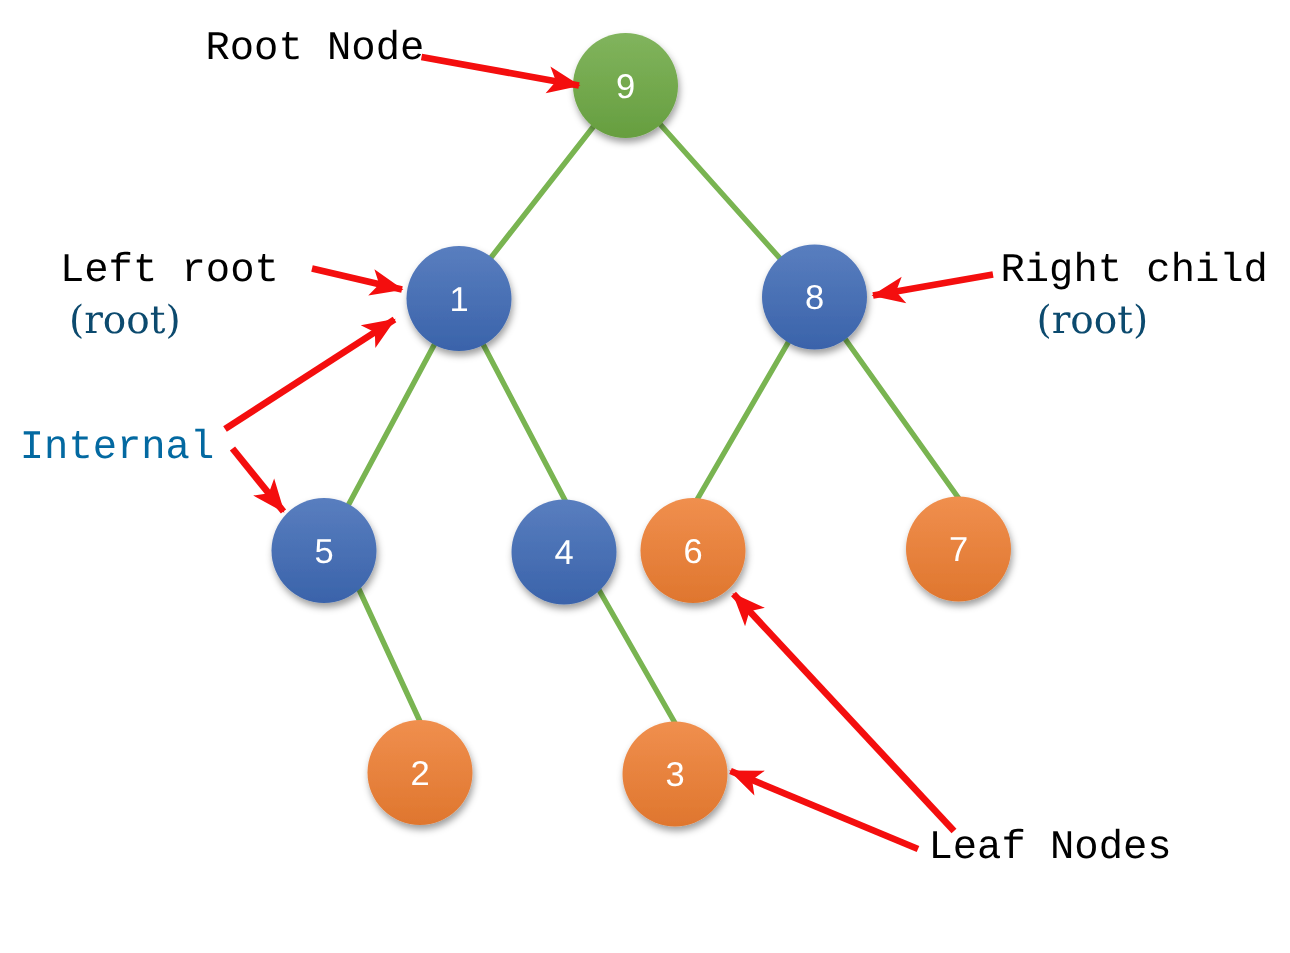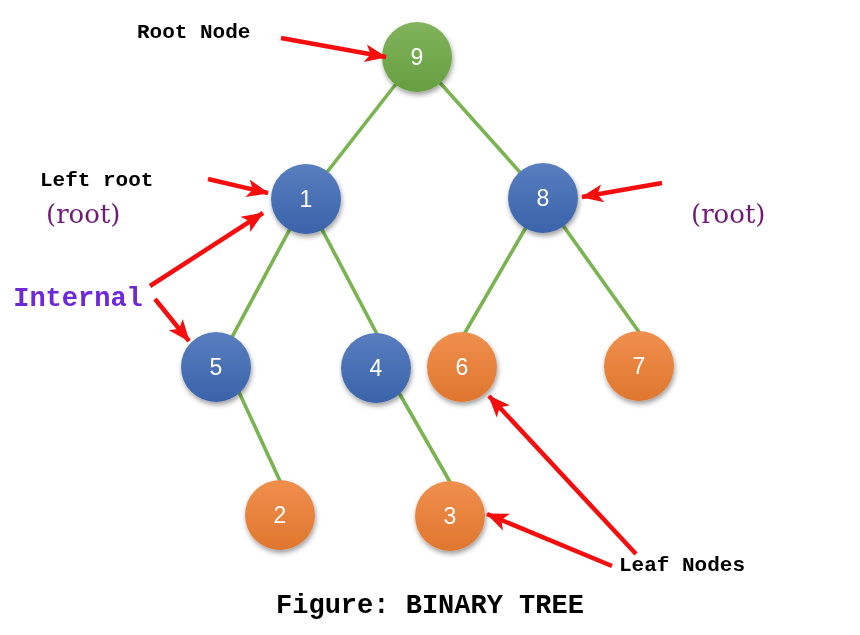--- a/index.html
+++ b/index.html
@@ -11,39 +11,39 @@
     font-family:"Liberation Sans", sans-serif;
   }
   .stage svg{position:absolute;left:0;top:0;}
   .lbl{
     position:absolute;
     white-space:pre;
     color:#000;
   }
   .mono{
     font-family:"Liberation Mono", monospace;
-    font-weight:700;
-    font-size:21px;
+    font-weight:400;
+    font-size:27px;
     line-height:30px;
   }
   .serif-sub{
     font-family:"DejaVu Serif", serif;
     font-weight:400;
     font-size:26px;
     line-height:30px;
-    color:#701a75;
+    color:#0c4a6e;
   }
   .internal-block{
     position:absolute;
     left:8px;top:281px;width:140px;
     text-align:center;
   }
   .internal-block .mono-line{
     font-family:"Liberation Mono", monospace;
-    font-weight:700;font-size:27px;line-height:37px;color:#6d28d9;
+    font-weight:400;font-size:27px;line-height:37px;color:#0369a1;
   }
   .caption{
     position:absolute;
     left:0;top:591px;width:860px;
     text-align:center;
     font-family:"Liberation Mono", monospace;
     font-weight:700;font-size:27px;color:#000;
   }
   .node-digit{
     font-family:"Liberation Sans", sans-serif;
@@ -133,23 +133,23 @@
         <line x1="612" y1="566" x2="487" y2="514" stroke="#F40E0E" stroke-width="4.5" marker-end="url(#arrowhead)"></line>
         <line x1="636" y1="554" x2="489" y2="396" stroke="#F40E0E" stroke-width="4.5" marker-end="url(#arrowhead)"></line>
       </g>
   </svg>
 
   <div class="lbl mono" style="left:137px;top:18px">Root Node</div>
 
   <div class="lbl mono" style="left:40px;top:166px">Left root</div>
   <div class="lbl serif-sub" style="left:46px;top:199px">(root)</div>
 
+  <div class="lbl mono" style="left:667px;top:166px">Right child</div>
   <div class="lbl serif-sub" style="left:691px;top:199px">(root)</div>
 
   <div class="internal-block">
     <div class="mono-line">Internal</div>
   </div>
 
   <div class="lbl mono" style="left:619px;top:551px">Leaf Nodes</div>
 
-  <div class="caption">Figure: BINARY TREE</div>
 
 </div>
 
 </body></html>

